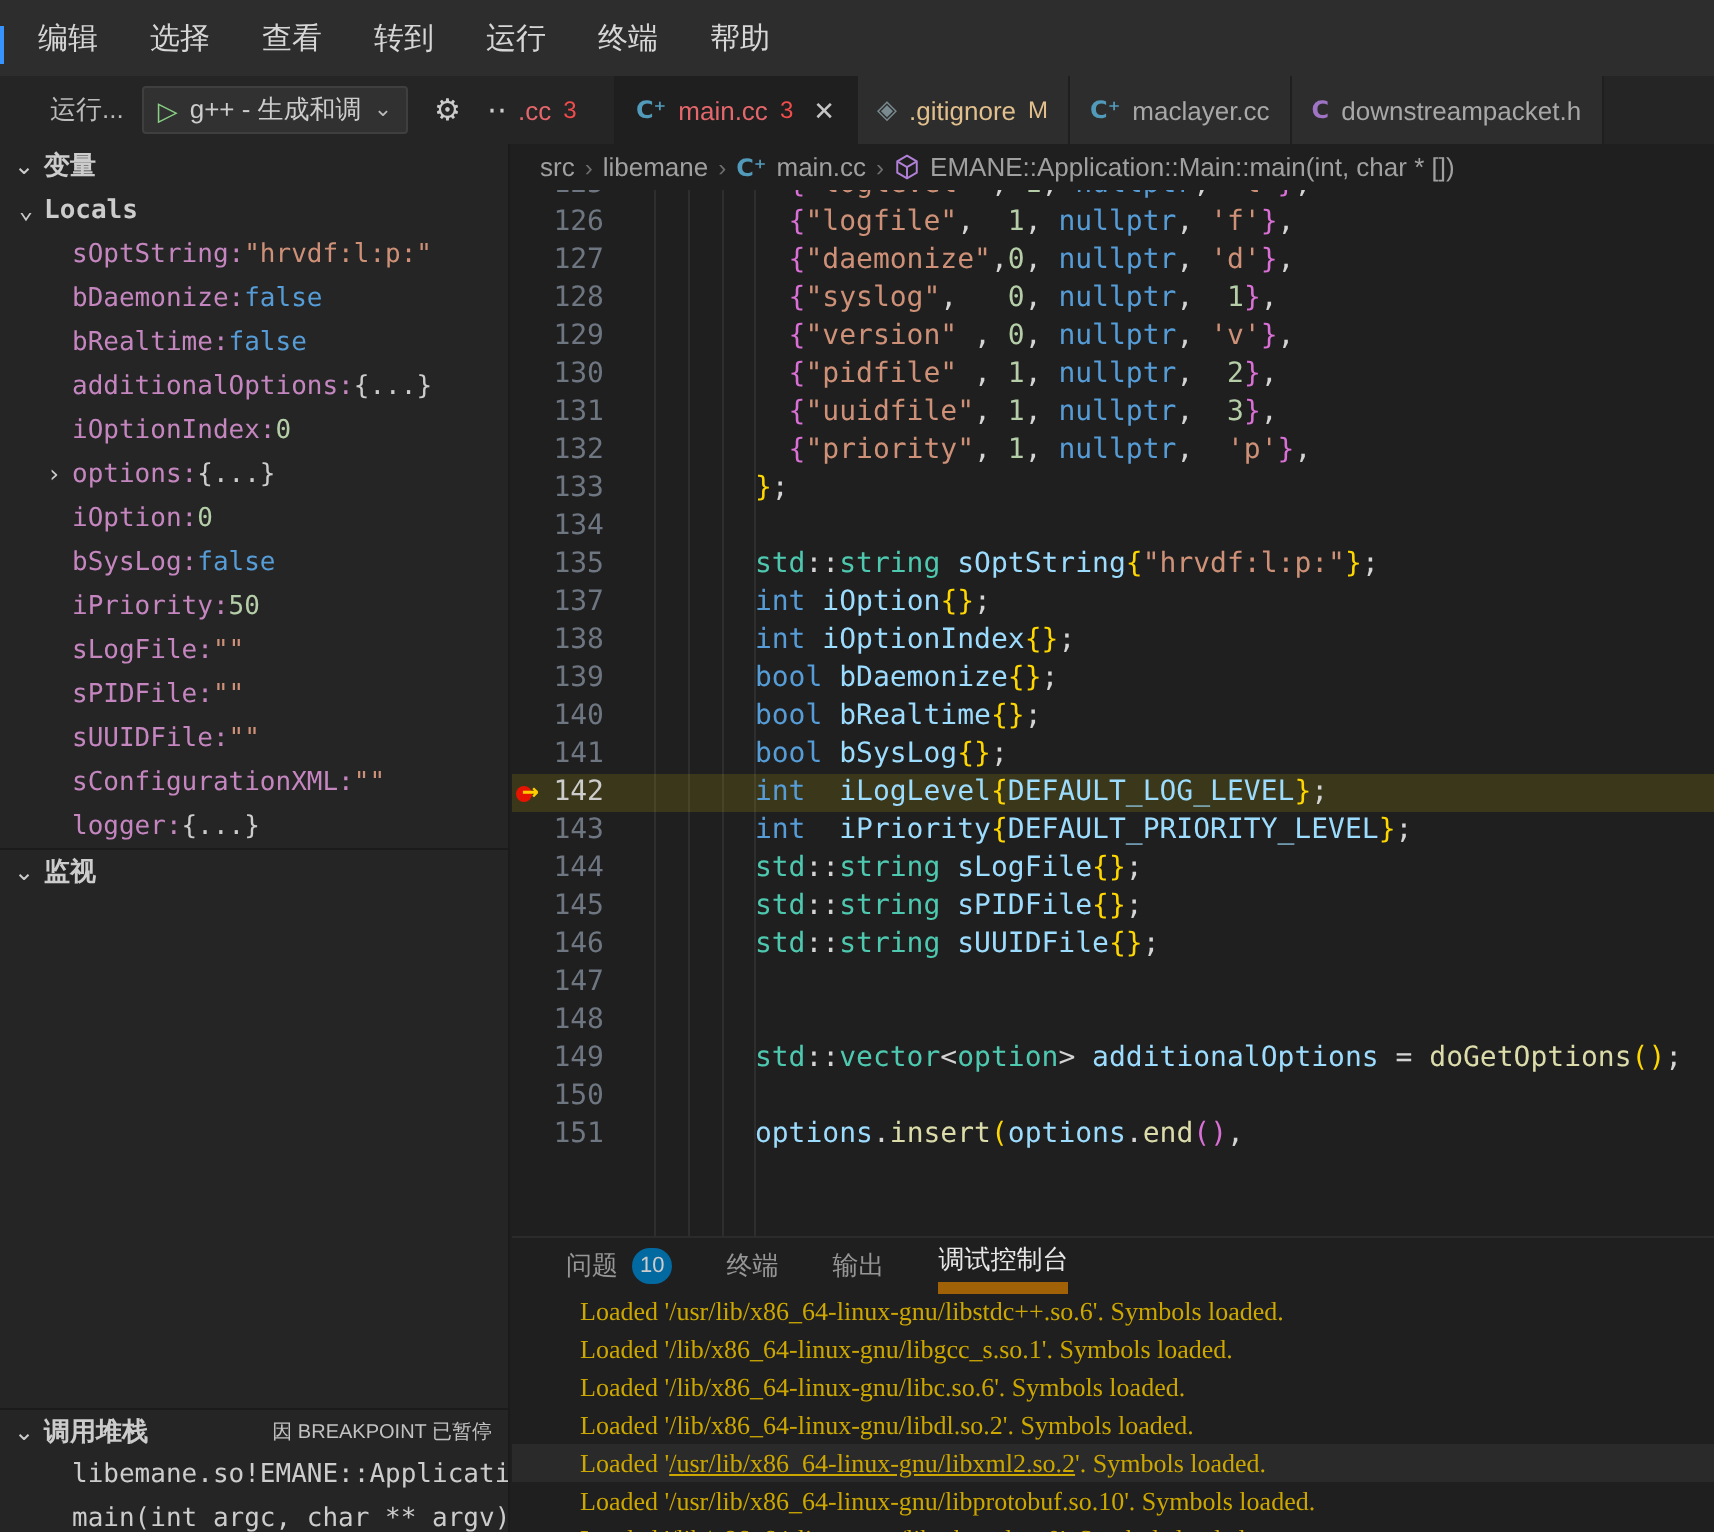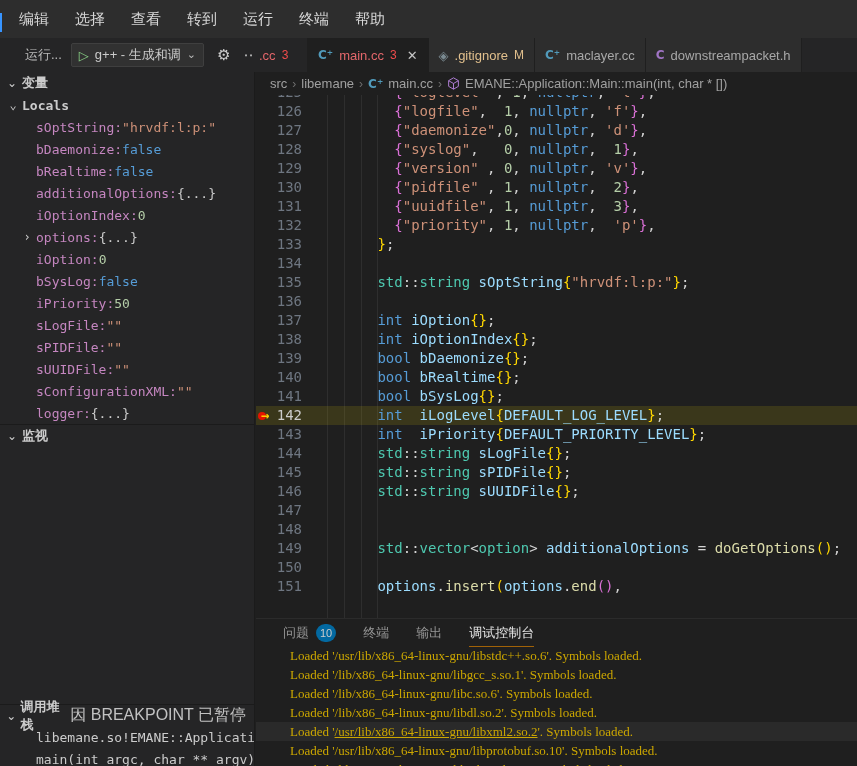--- a/index.html
+++ b/index.html
@@ -49,21 +49,21 @@
     display:flex; align-items:center; gap:5px; padding-left:14px; font-size:13px; color:#a0a0a0; overflow:hidden; white-space:nowrap;text-align:center;}
   .bc-sep { color:#6f6f6f; font-size:12px; }
   .bc-icon svg { display:block; }
 
   
   .sidebar { position:absolute; top:72px; left:0; width:255px; bottom:0;
     background:#252526; border-right:1px solid #1b1b1b; overflow:hidden; }
   .sec-header { height:22px; display:flex; align-items:center; font-size:13px; font-weight:bold;
     color:#cccccc; padding-left:5px; gap:3px; }
   .sec-chev { font-size:12px; font-weight:normal; color:#cccccc; width:14px; text-align:center; }
-  .sec-badge { margin-left:auto; margin-right:8px; font-weight:normal; font-size:16px; color:#c2c2c2; white-space:nowrap; }
+  .sec-badge { margin-left:auto; margin-right:8px; font-weight:normal; font-size:10px; color:#c2c2c2; white-space:nowrap; }
   .tree-row { height:22px; display:flex; align-items:center; font-size:13px; }
   .scope-row { padding-left:22px; font-weight:bold; color:#cccccc; position:relative; }
   .scope-row .sec-chev { position:absolute; left:6px; font-weight:normal; }
   .var-row { padding-left:36px; position:relative; }
   .var-row .sec-chev { position:absolute; left:20px; }
   .var-name { color:#c586c0; }
   .v-str { color:#ce9178; } .v-boo { color:#569cd6; } .v-num { color:#b5cea8; } .v-obj { color:#cccccc; }
   .sec-divider { border-top:1px solid #1b1b1b; }
   .callstack { position:absolute; top:632px; left:0; right:0; }
   .frame-row { padding-left:36px; color:#cccccc; white-space:nowrap; overflow:hidden; }
@@ -84,21 +84,21 @@
   .dbg-arrow { position:absolute; left:5px; top:0px; color:#ffcc00; font-weight:bold; font-size:14px; }
   .tk-pln{color:#d4d4d4}.tk-kw{color:#569cd6}.tk-typ{color:#4ec9b0}.tk-str{color:#ce9178}
   .tk-num{color:#b5cea8}.tk-var{color:#9cdcfe}.tk-fn{color:#dcdcaa}.tk-cm{color:#6a9955}
   .tk-b1{color:#ffd700}.tk-b2{color:#da70d6}
 
   
   .panel { position:absolute; left:256px; top:618px; right:0; bottom:0; background:#1f1f1f;
     border-top:1px solid #2b2b2b; }
   .panel-tabs { height:28px; display:flex; align-items:center; gap:27px; padding-left:27px; font-size:13px; }
   .panel-tab { height:28px; display:flex; align-items:center; gap:7px; color:#969696; }
-  .panel-tab.active { color:#e7e7e7; border-bottom:1px solid #a16207; }
+  .panel-tab.active { color:#e7e7e7; border-bottom:6px solid #a16207; }
   .count-badge { min-width:18px; height:18px; border-radius:9px; background:#0369a1; color:#cccccc;
     font-size:11px; display:flex; align-items:center; justify-content:center; padding:0 4px; }
   .console { position:absolute; top:28px; left:0; right:0; bottom:0; overflow:hidden;
     font-family:Liberation Serif, serif; font-size:13px; line-height:19px; color:#cca700; }
   .console-row { height:19px; padding-left:34px; white-space:pre; }
   .console-row:first-child { margin-top:-1px; }
   .console-row.hl { background:rgba(255,255,255,0.05); }
   .console-row.hl .console-path { text-decoration:underline; }
 </style>
 </head>
@@ -275,21 +275,20 @@
         <div class="code-line"><div class="bp-margin"></div><div class="ln">126</div><div class="code-text"><span class="tk-pln">          </span><span class="tk-b2">{</span><span class="tk-str">"logfile"</span><span class="tk-pln">,  </span><span class="tk-num">1</span><span class="tk-pln">, </span><span class="tk-kw">nullptr</span><span class="tk-pln">, </span><span class="tk-str">'f'</span><span class="tk-b2">}</span><span class="tk-pln">,</span></div></div>
         <div class="code-line"><div class="bp-margin"></div><div class="ln">127</div><div class="code-text"><span class="tk-pln">          </span><span class="tk-b2">{</span><span class="tk-str">"daemonize"</span><span class="tk-pln">,</span><span class="tk-num">0</span><span class="tk-pln">, </span><span class="tk-kw">nullptr</span><span class="tk-pln">, </span><span class="tk-str">'d'</span><span class="tk-b2">}</span><span class="tk-pln">,</span></div></div>
         <div class="code-line"><div class="bp-margin"></div><div class="ln">128</div><div class="code-text"><span class="tk-pln">          </span><span class="tk-b2">{</span><span class="tk-str">"syslog"</span><span class="tk-pln">,   </span><span class="tk-num">0</span><span class="tk-pln">, </span><span class="tk-kw">nullptr</span><span class="tk-pln">,  </span><span class="tk-num">1</span><span class="tk-b2">}</span><span class="tk-pln">,</span></div></div>
         <div class="code-line"><div class="bp-margin"></div><div class="ln">129</div><div class="code-text"><span class="tk-pln">          </span><span class="tk-b2">{</span><span class="tk-str">"version"</span><span class="tk-pln"> , </span><span class="tk-num">0</span><span class="tk-pln">, </span><span class="tk-kw">nullptr</span><span class="tk-pln">, </span><span class="tk-str">'v'</span><span class="tk-b2">}</span><span class="tk-pln">,</span></div></div>
         <div class="code-line"><div class="bp-margin"></div><div class="ln">130</div><div class="code-text"><span class="tk-pln">          </span><span class="tk-b2">{</span><span class="tk-str">"pidfile"</span><span class="tk-pln"> , </span><span class="tk-num">1</span><span class="tk-pln">, </span><span class="tk-kw">nullptr</span><span class="tk-pln">,  </span><span class="tk-num">2</span><span class="tk-b2">}</span><span class="tk-pln">,</span></div></div>
         <div class="code-line"><div class="bp-margin"></div><div class="ln">131</div><div class="code-text"><span class="tk-pln">          </span><span class="tk-b2">{</span><span class="tk-str">"uuidfile"</span><span class="tk-pln">, </span><span class="tk-num">1</span><span class="tk-pln">, </span><span class="tk-kw">nullptr</span><span class="tk-pln">,  </span><span class="tk-num">3</span><span class="tk-b2">}</span><span class="tk-pln">,</span></div></div>
         <div class="code-line"><div class="bp-margin"></div><div class="ln">132</div><div class="code-text"><span class="tk-pln">          </span><span class="tk-b2">{</span><span class="tk-str">"priority"</span><span class="tk-pln">, </span><span class="tk-num">1</span><span class="tk-pln">, </span><span class="tk-kw">nullptr</span><span class="tk-pln">,  </span><span class="tk-str">'p'</span><span class="tk-b2">}</span><span class="tk-pln">,</span></div></div>
         <div class="code-line"><div class="bp-margin"></div><div class="ln">133</div><div class="code-text"><span class="tk-pln">        </span><span class="tk-b1">}</span><span class="tk-pln">;</span></div></div>
         <div class="code-line"><div class="bp-margin"></div><div class="ln">134</div><div class="code-text"></div></div>
         <div class="code-line"><div class="bp-margin"></div><div class="ln">135</div><div class="code-text"><span class="tk-pln">        </span><span class="tk-typ">std</span><span class="tk-pln">::</span><span class="tk-typ">string</span><span class="tk-pln"> </span><span class="tk-var">sOptString</span><span class="tk-b1">{</span><span class="tk-str">"hrvdf:l:p:"</span><span class="tk-b1">}</span><span class="tk-pln">;</span></div></div>
-        <div class="code-line"><div class="bp-margin"></div><div class="ln">136</div><div class="code-text"></div></div>
         <div class="code-line"><div class="bp-margin"></div><div class="ln">137</div><div class="code-text"><span class="tk-pln">        </span><span class="tk-kw">int</span><span class="tk-pln"> </span><span class="tk-var">iOption</span><span class="tk-b1">{}</span><span class="tk-pln">;</span></div></div>
         <div class="code-line"><div class="bp-margin"></div><div class="ln">138</div><div class="code-text"><span class="tk-pln">        </span><span class="tk-kw">int</span><span class="tk-pln"> </span><span class="tk-var">iOptionIndex</span><span class="tk-b1">{}</span><span class="tk-pln">;</span></div></div>
         <div class="code-line"><div class="bp-margin"></div><div class="ln">139</div><div class="code-text"><span class="tk-pln">        </span><span class="tk-kw">bool</span><span class="tk-pln"> </span><span class="tk-var">bDaemonize</span><span class="tk-b1">{}</span><span class="tk-pln">;</span></div></div>
         <div class="code-line"><div class="bp-margin"></div><div class="ln">140</div><div class="code-text"><span class="tk-pln">        </span><span class="tk-kw">bool</span><span class="tk-pln"> </span><span class="tk-var">bRealtime</span><span class="tk-b1">{}</span><span class="tk-pln">;</span></div></div>
         <div class="code-line"><div class="bp-margin"></div><div class="ln">141</div><div class="code-text"><span class="tk-pln">        </span><span class="tk-kw">bool</span><span class="tk-pln"> </span><span class="tk-var">bSysLog</span><span class="tk-b1">{}</span><span class="tk-pln">;</span></div></div>
         <div class="code-line cur"><div class="bp-margin"><span class="dbg-dot"></span><span class="dbg-arrow">→</span></div><div class="ln">142</div><div class="code-text"><span class="tk-pln">        </span><span class="tk-kw">int</span><span class="tk-pln">  </span><span class="tk-var">iLogLevel</span><span class="tk-b1">{</span><span class="tk-var">DEFAULT_LOG_LEVEL</span><span class="tk-b1">}</span><span class="tk-pln">;</span></div></div>
         <div class="code-line"><div class="bp-margin"></div><div class="ln">143</div><div class="code-text"><span class="tk-pln">        </span><span class="tk-kw">int</span><span class="tk-pln">  </span><span class="tk-var">iPriority</span><span class="tk-b1">{</span><span class="tk-var">DEFAULT_PRIORITY_LEVEL</span><span class="tk-b1">}</span><span class="tk-pln">;</span></div></div>
         <div class="code-line"><div class="bp-margin"></div><div class="ln">144</div><div class="code-text"><span class="tk-pln">        </span><span class="tk-typ">std</span><span class="tk-pln">::</span><span class="tk-typ">string</span><span class="tk-pln"> </span><span class="tk-var">sLogFile</span><span class="tk-b1">{}</span><span class="tk-pln">;</span></div></div>
         <div class="code-line"><div class="bp-margin"></div><div class="ln">145</div><div class="code-text"><span class="tk-pln">        </span><span class="tk-typ">std</span><span class="tk-pln">::</span><span class="tk-typ">string</span><span class="tk-pln"> </span><span class="tk-var">sPIDFile</span><span class="tk-b1">{}</span><span class="tk-pln">;</span></div></div>
         <div class="code-line"><div class="bp-margin"></div><div class="ln">146</div><div class="code-text"><span class="tk-pln">        </span><span class="tk-typ">std</span><span class="tk-pln">::</span><span class="tk-typ">string</span><span class="tk-pln"> </span><span class="tk-var">sUUIDFile</span><span class="tk-b1">{}</span><span class="tk-pln">;</span></div></div>

